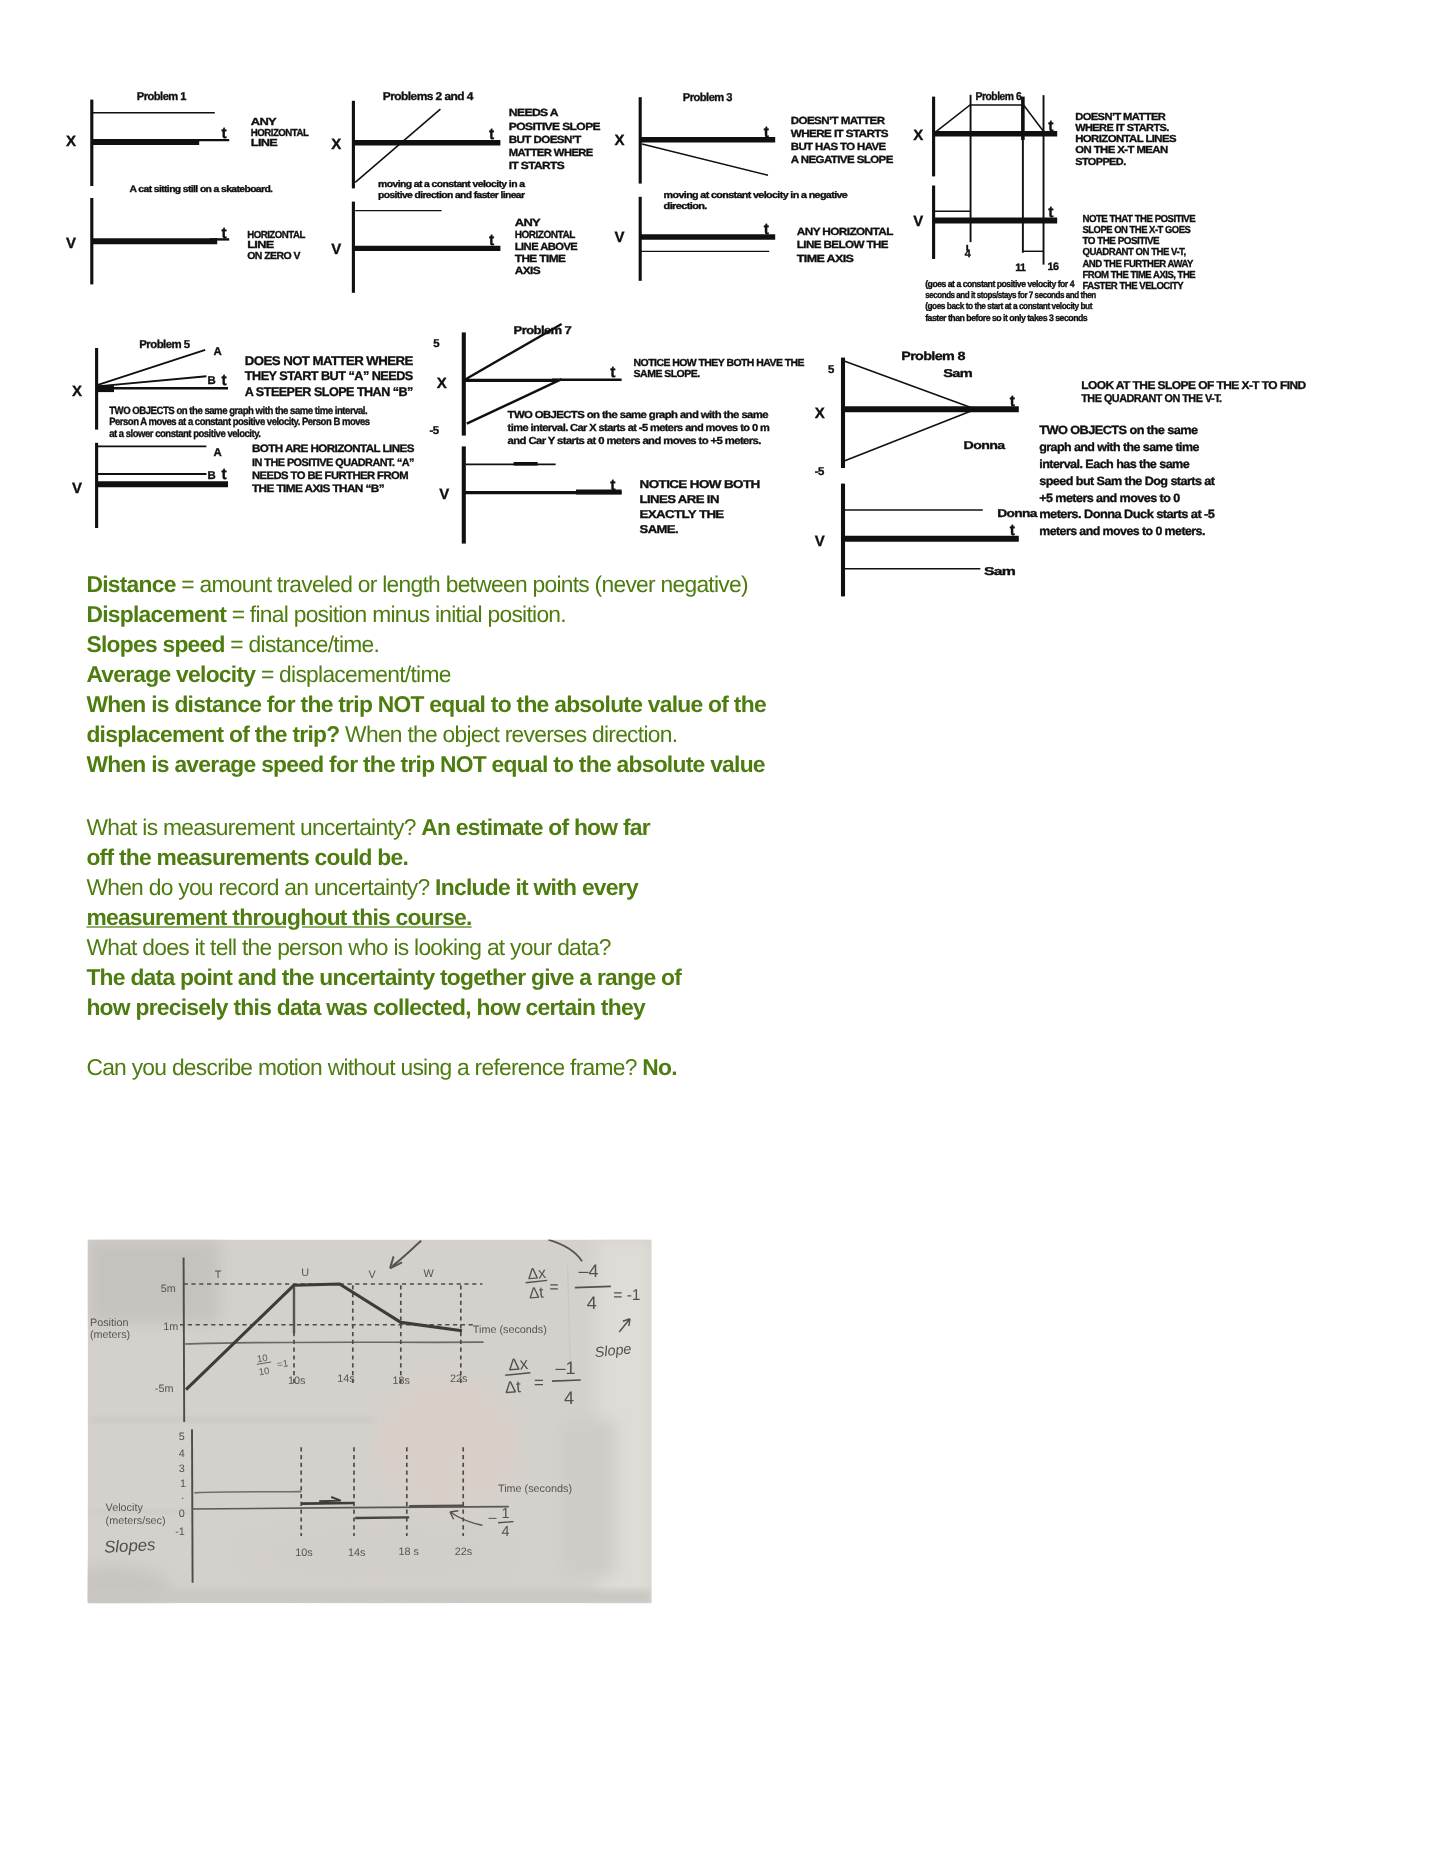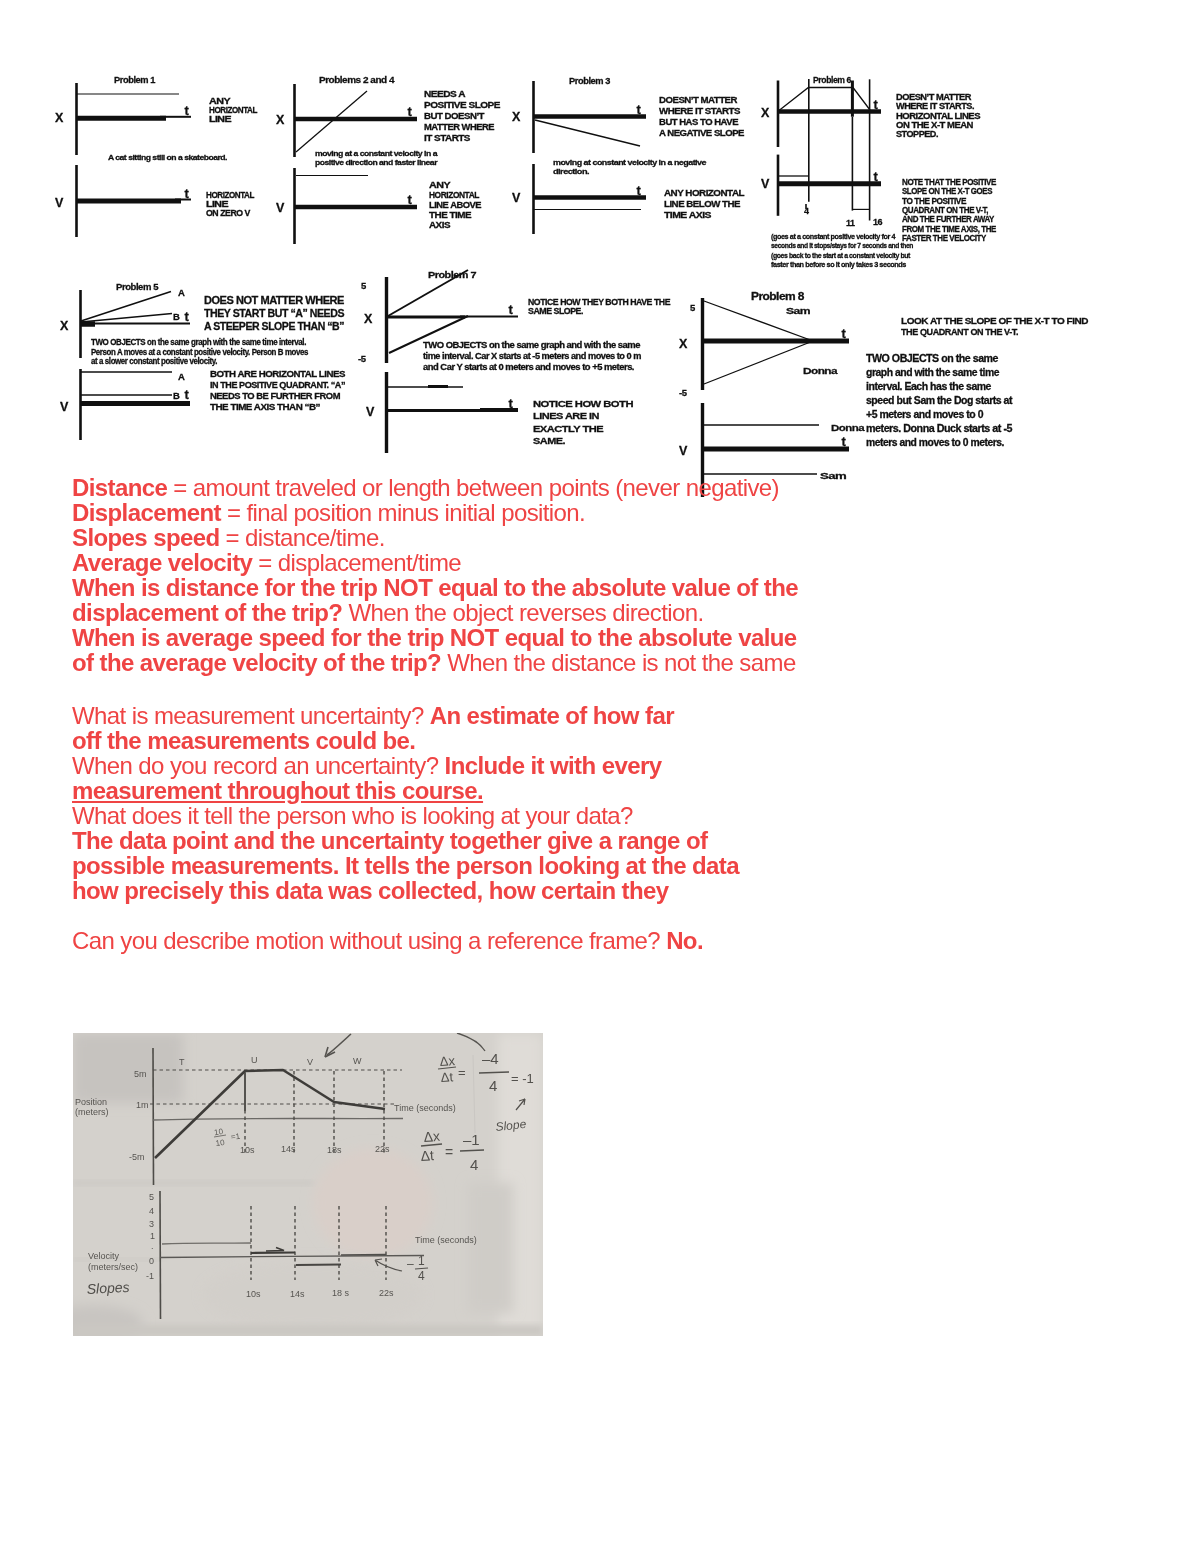--- a/index.html
+++ b/index.html
@@ -1,19 +1,19 @@
 <!DOCTYPE html>
 <html><head>
 <meta charset="utf-8">
 <style>
 html,body{margin:0;padding:0;background:#fff;}
 #page{position:relative;width:1200px;height:1553px;background:#ffffff;font-family:"Liberation Sans",sans-serif;overflow:hidden;}
 #topsvg{position:absolute;left:0;top:0;opacity:0.999;}
 #topsvg text{letter-spacing:-0.45px;stroke:#101010;stroke-width:0.28px;}
-#notes{opacity:0.999;position:absolute;left:72px;top:475px;width:640px;font-size:24px;line-height:25px;color:#ef4444;letter-spacing:-0.6px;}
+#notes{opacity:0.999;position:absolute;left:72px;top:475px;width:640px;font-size:19px;line-height:25px;color:#4d7c0f;letter-spacing:-0.6px;}
 #notes div{white-space:nowrap;}
 #photosvg{position:absolute;left:73px;top:1033px;opacity:0.999;}
 </style>
 </head>
 <body>
 <div id="page">
 
 <svg id="topsvg" width="1200" height="520" viewBox="0 0 1200 520" xmlns="http://www.w3.org/2000/svg">
 <g fill="#101010" stroke="none" font-family="Liberation Sans, sans-serif">
 
@@ -277,29 +277,27 @@
 </svg>
 
 <div id="notes">
 <div><b>Distance</b> = amount traveled or length between points (never negative)</div>
 <div><b>Displacement</b> = final position minus initial position.</div>
 <div><b>Slopes speed</b> = distance/time.</div>
 <div><b>Average velocity</b> = displacement/time</div>
 <div><b>When is distance for the trip NOT equal to the absolute value of the</b></div>
 <div><b>displacement of the trip?</b> When the object reverses direction.</div>
 <div><b>When is average speed for the trip NOT equal to the absolute value</b></div>
-<div><b>of the average velocity of the trip?</b> When the distance is not the same</div>
 <div style="height:28px">&nbsp;</div>
 <div>What is measurement uncertainty? <b>An estimate of how far</b></div>
 <div><b>off the measurements could be.</b></div>
 <div>When do you record an uncertainty? <b>Include it with every</b></div>
 <div><b><u>measurement throughout this course.</u></b></div>
 <div>What does it tell the person who is looking at your data?</div>
 <div><b>The data point and the uncertainty together give a range of</b></div>
-<div><b>possible measurements. It tells the person looking at the data</b></div>
 <div><b>how precisely this data was collected, how certain they</b></div>
 <div>&nbsp;</div>
 <div>Can you describe motion without using a reference frame? <b>No.</b></div>
 </div>
 
 <svg id="photosvg" width="470" height="303" viewBox="0 0 470 303" xmlns="http://www.w3.org/2000/svg">
 <defs>
 <filter id="soft" x="-30%" y="-30%" width="160%" height="160%">
           <feGaussianBlur stdDeviation="6"></feGaussianBlur>
         </filter>

